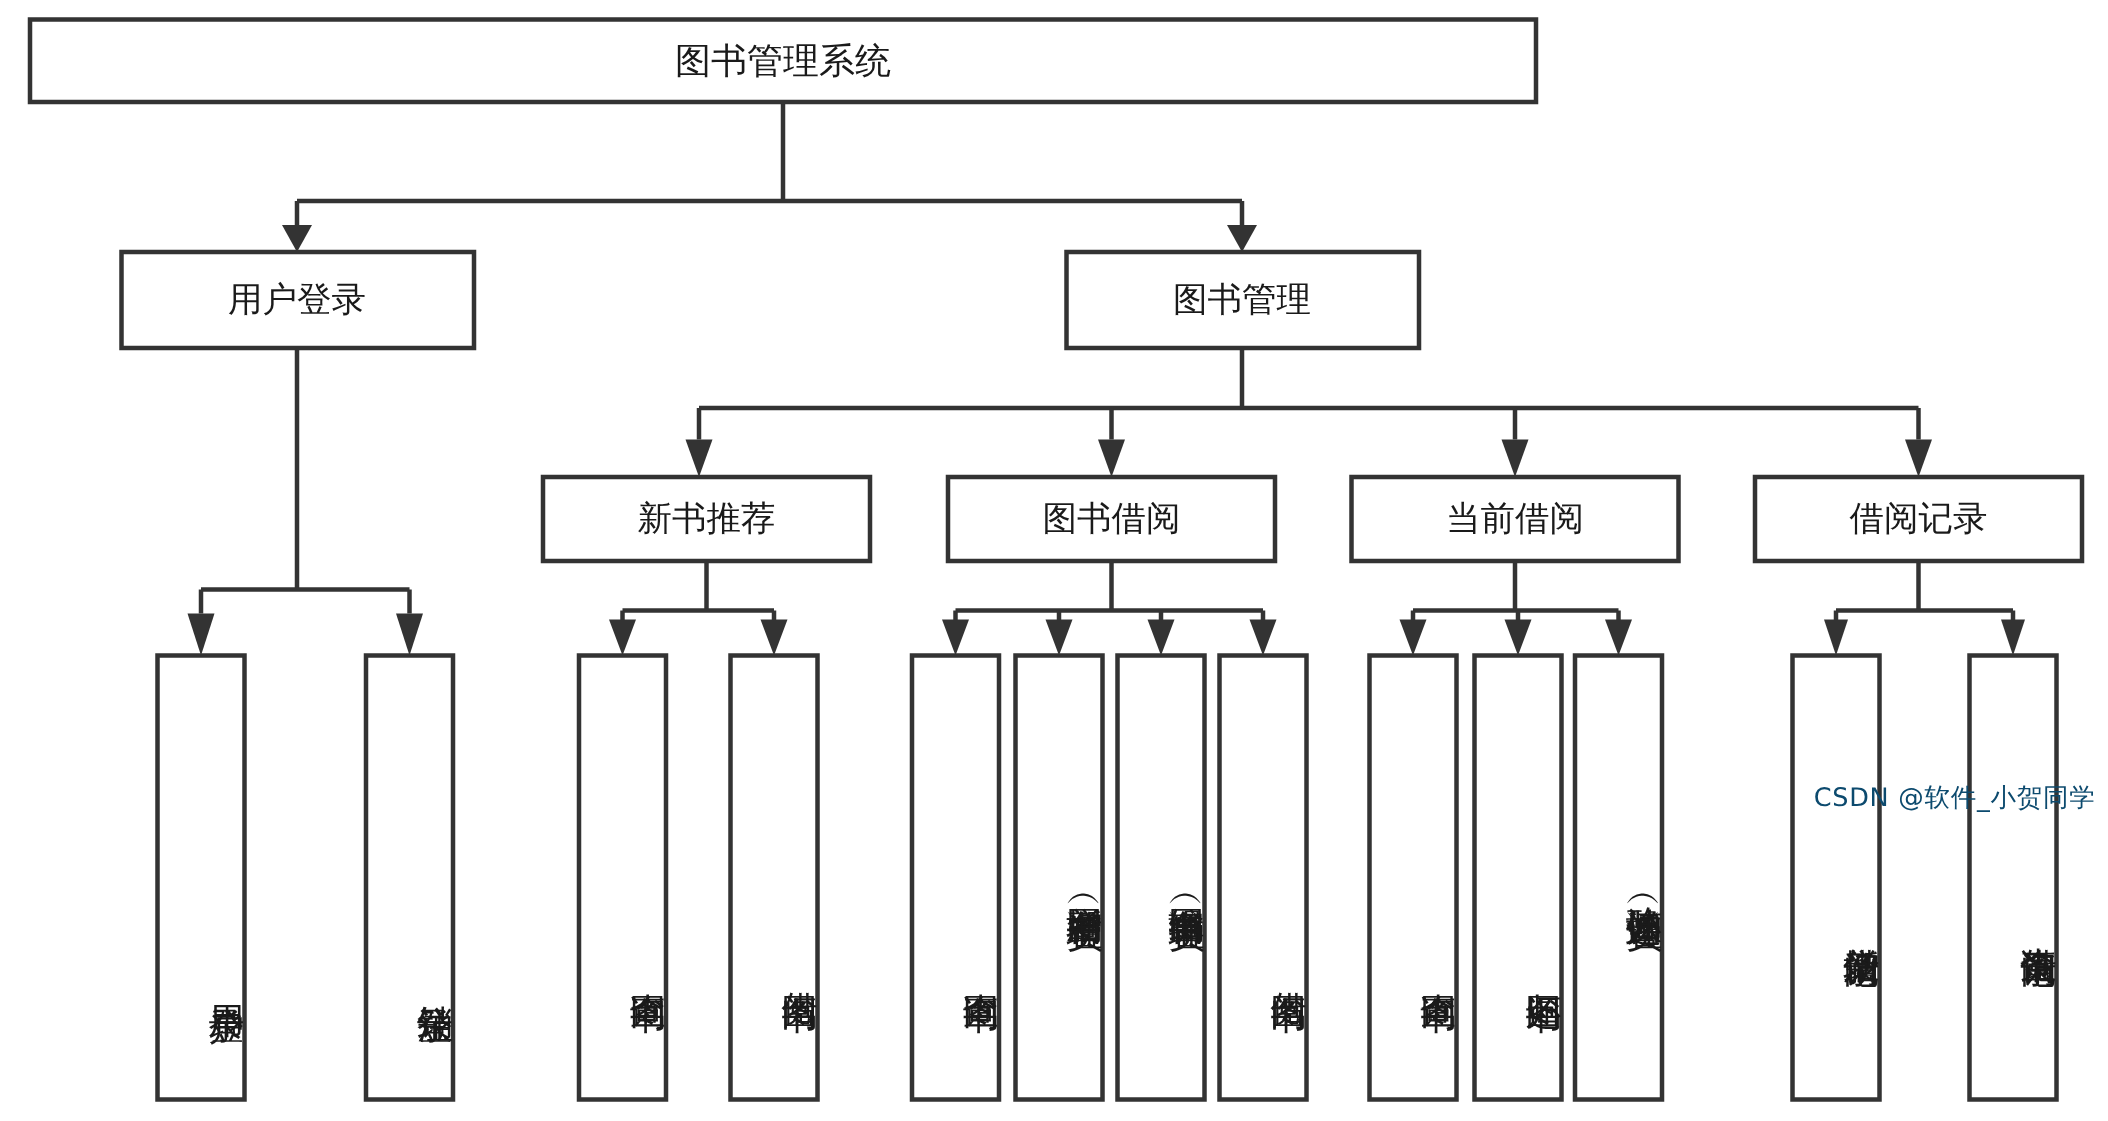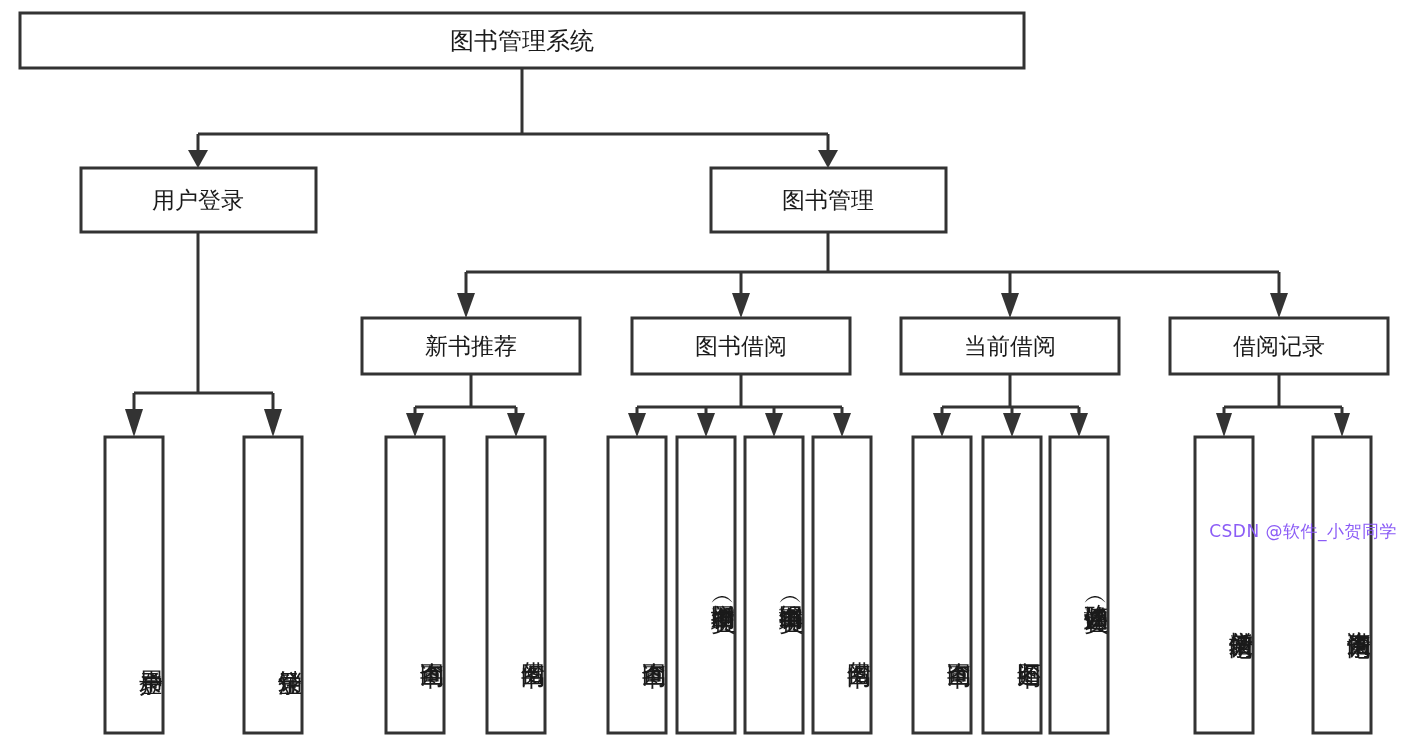--- a/index.html
+++ b/index.html
@@ -71,21 +71,21 @@
     white-space: nowrap;
     pointer-events: none;
     user-select: none;
   }
   .watermark {
     position: absolute;
     right: 8px;
     bottom: 6px;
     font-family: "DejaVu Sans", "Liberation Sans", sans-serif;
     font-size: 17px;
-    color: #8b5cf6;
+    color: #0c4a6e;
     letter-spacing: 0.5px;
     white-space: nowrap;
   }
 </style>
 </head>
 <body>
 
 <div id="diagram-root">
 
   <svg id="flowchart" viewBox="0 0 1405 747" xmlns="http://www.w3.org/2000/svg">

